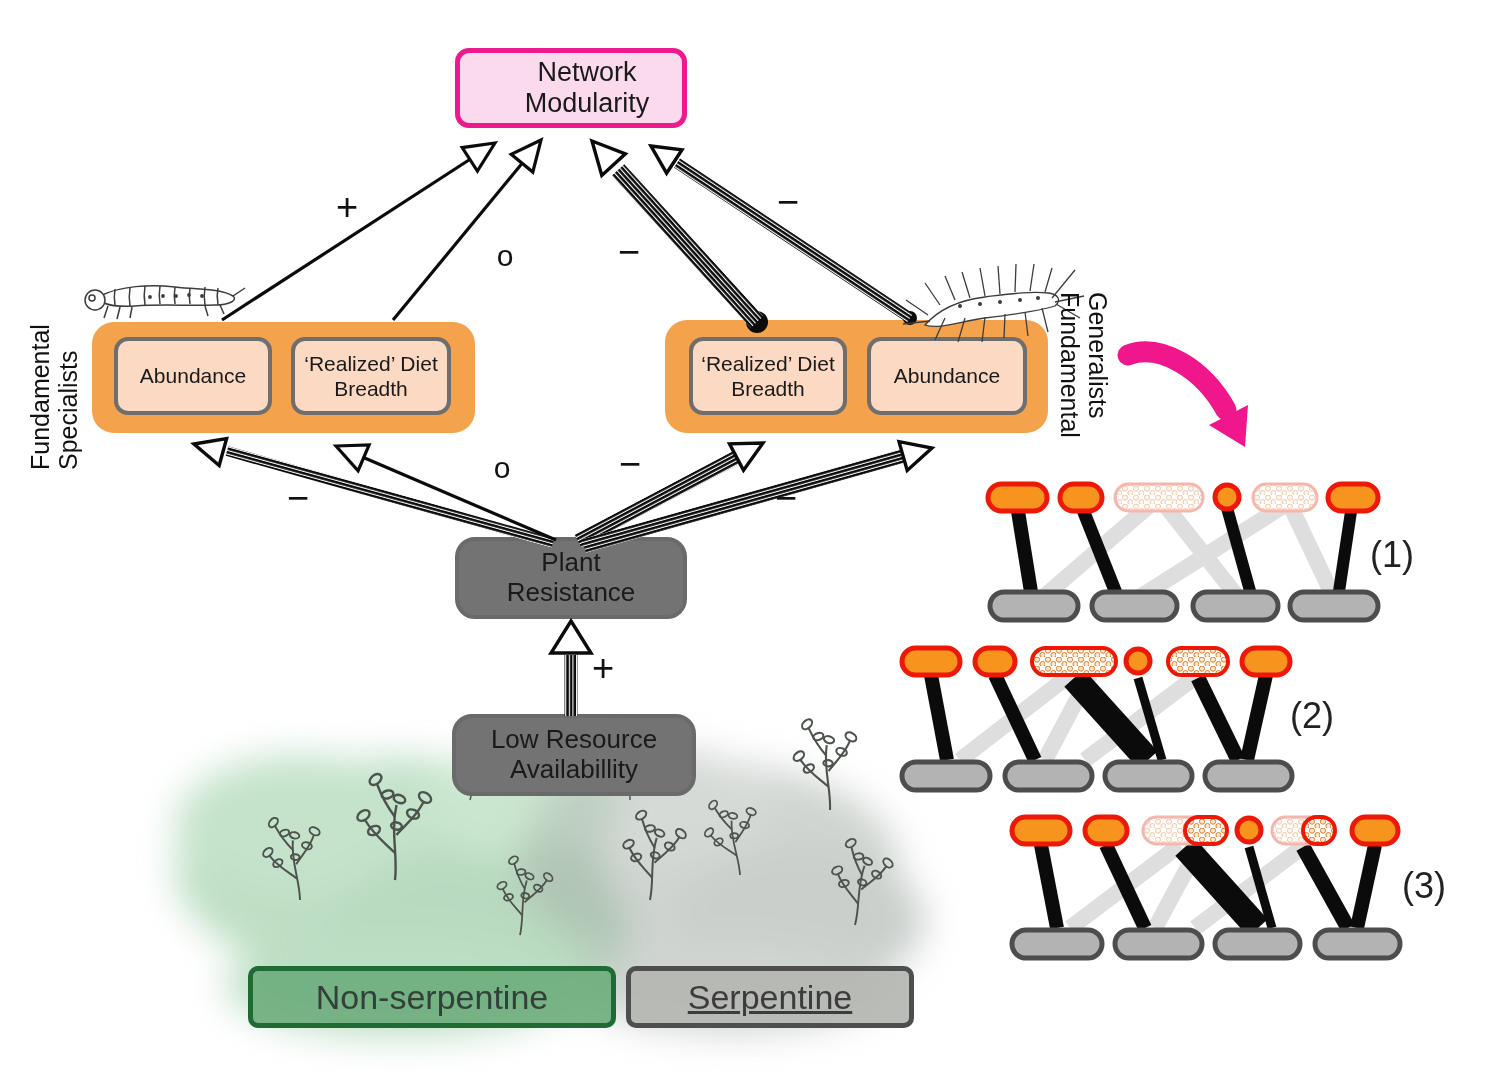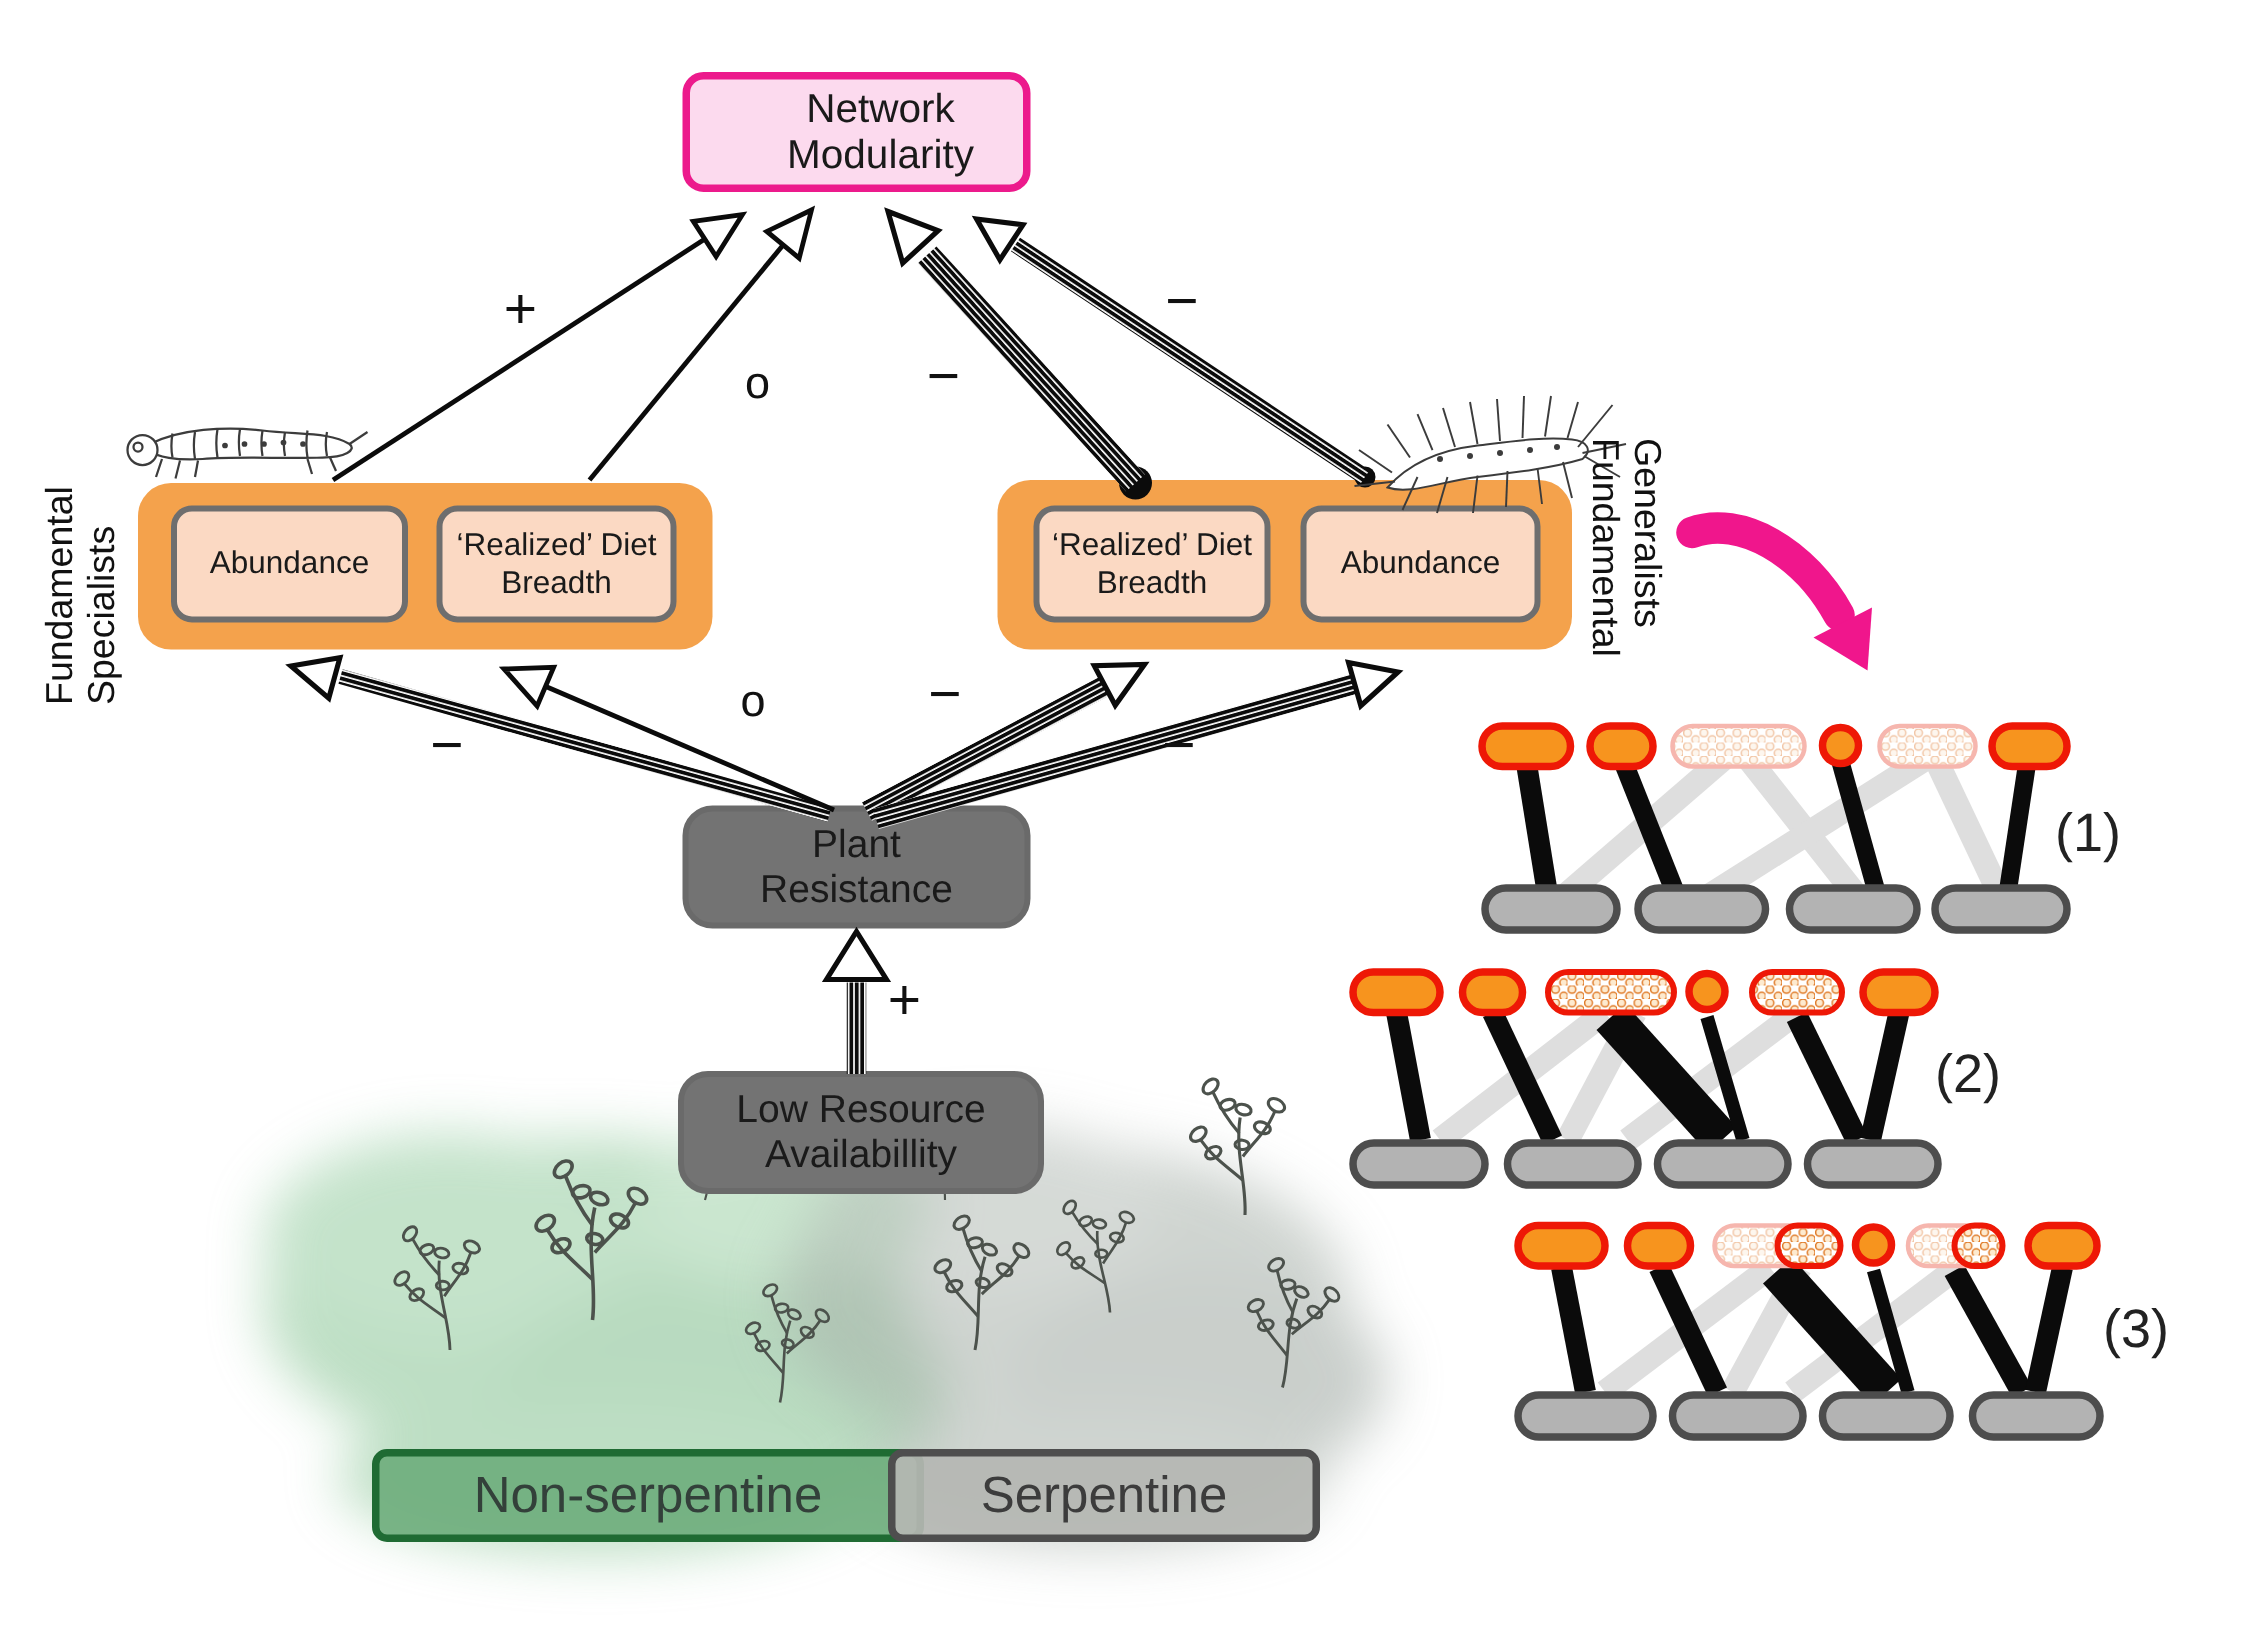--- a/index.html
+++ b/index.html
@@ -123,21 +123,21 @@
     <div>Specialists</div>
   </div>
   <div class="side-label rightside" style="left:1056px;top:292px;height:185px;">
     <div>Fundamental</div>
     <div>Generalists</div>
   </div>
 
   <div class="soil-box nonserp" style="left:248px;top:966px;width:368px;height:62px;">
     <span>Non-serpentine</span>
   </div>
-  <div class="soil-box serp" style="left:592px;top:966px;width:288px;height:62px;">
+  <div class="soil-box serp" style="left:626px;top:966px;width:288px;height:62px;text-decoration:underline;">
     <span>Serpentine</span>
   </div>
 
   <svg class="layer fg" width="1500" height="1092" viewBox="0 0 1500 1092">
     <defs>
       <pattern id="st1" width="3.6" height="3.6" patternUnits="userSpaceOnUse" patternTransform="rotate(47.8)">
         <rect width="3.6" height="3.6" fill="#0b0b0b"></rect>
           <rect y="2.5" width="3.6" height="1.1" fill="#fff"></rect>
       </pattern>
       <pattern id="st2" width="3.6" height="3.6" patternUnits="userSpaceOnUse" patternTransform="rotate(33.6)">

